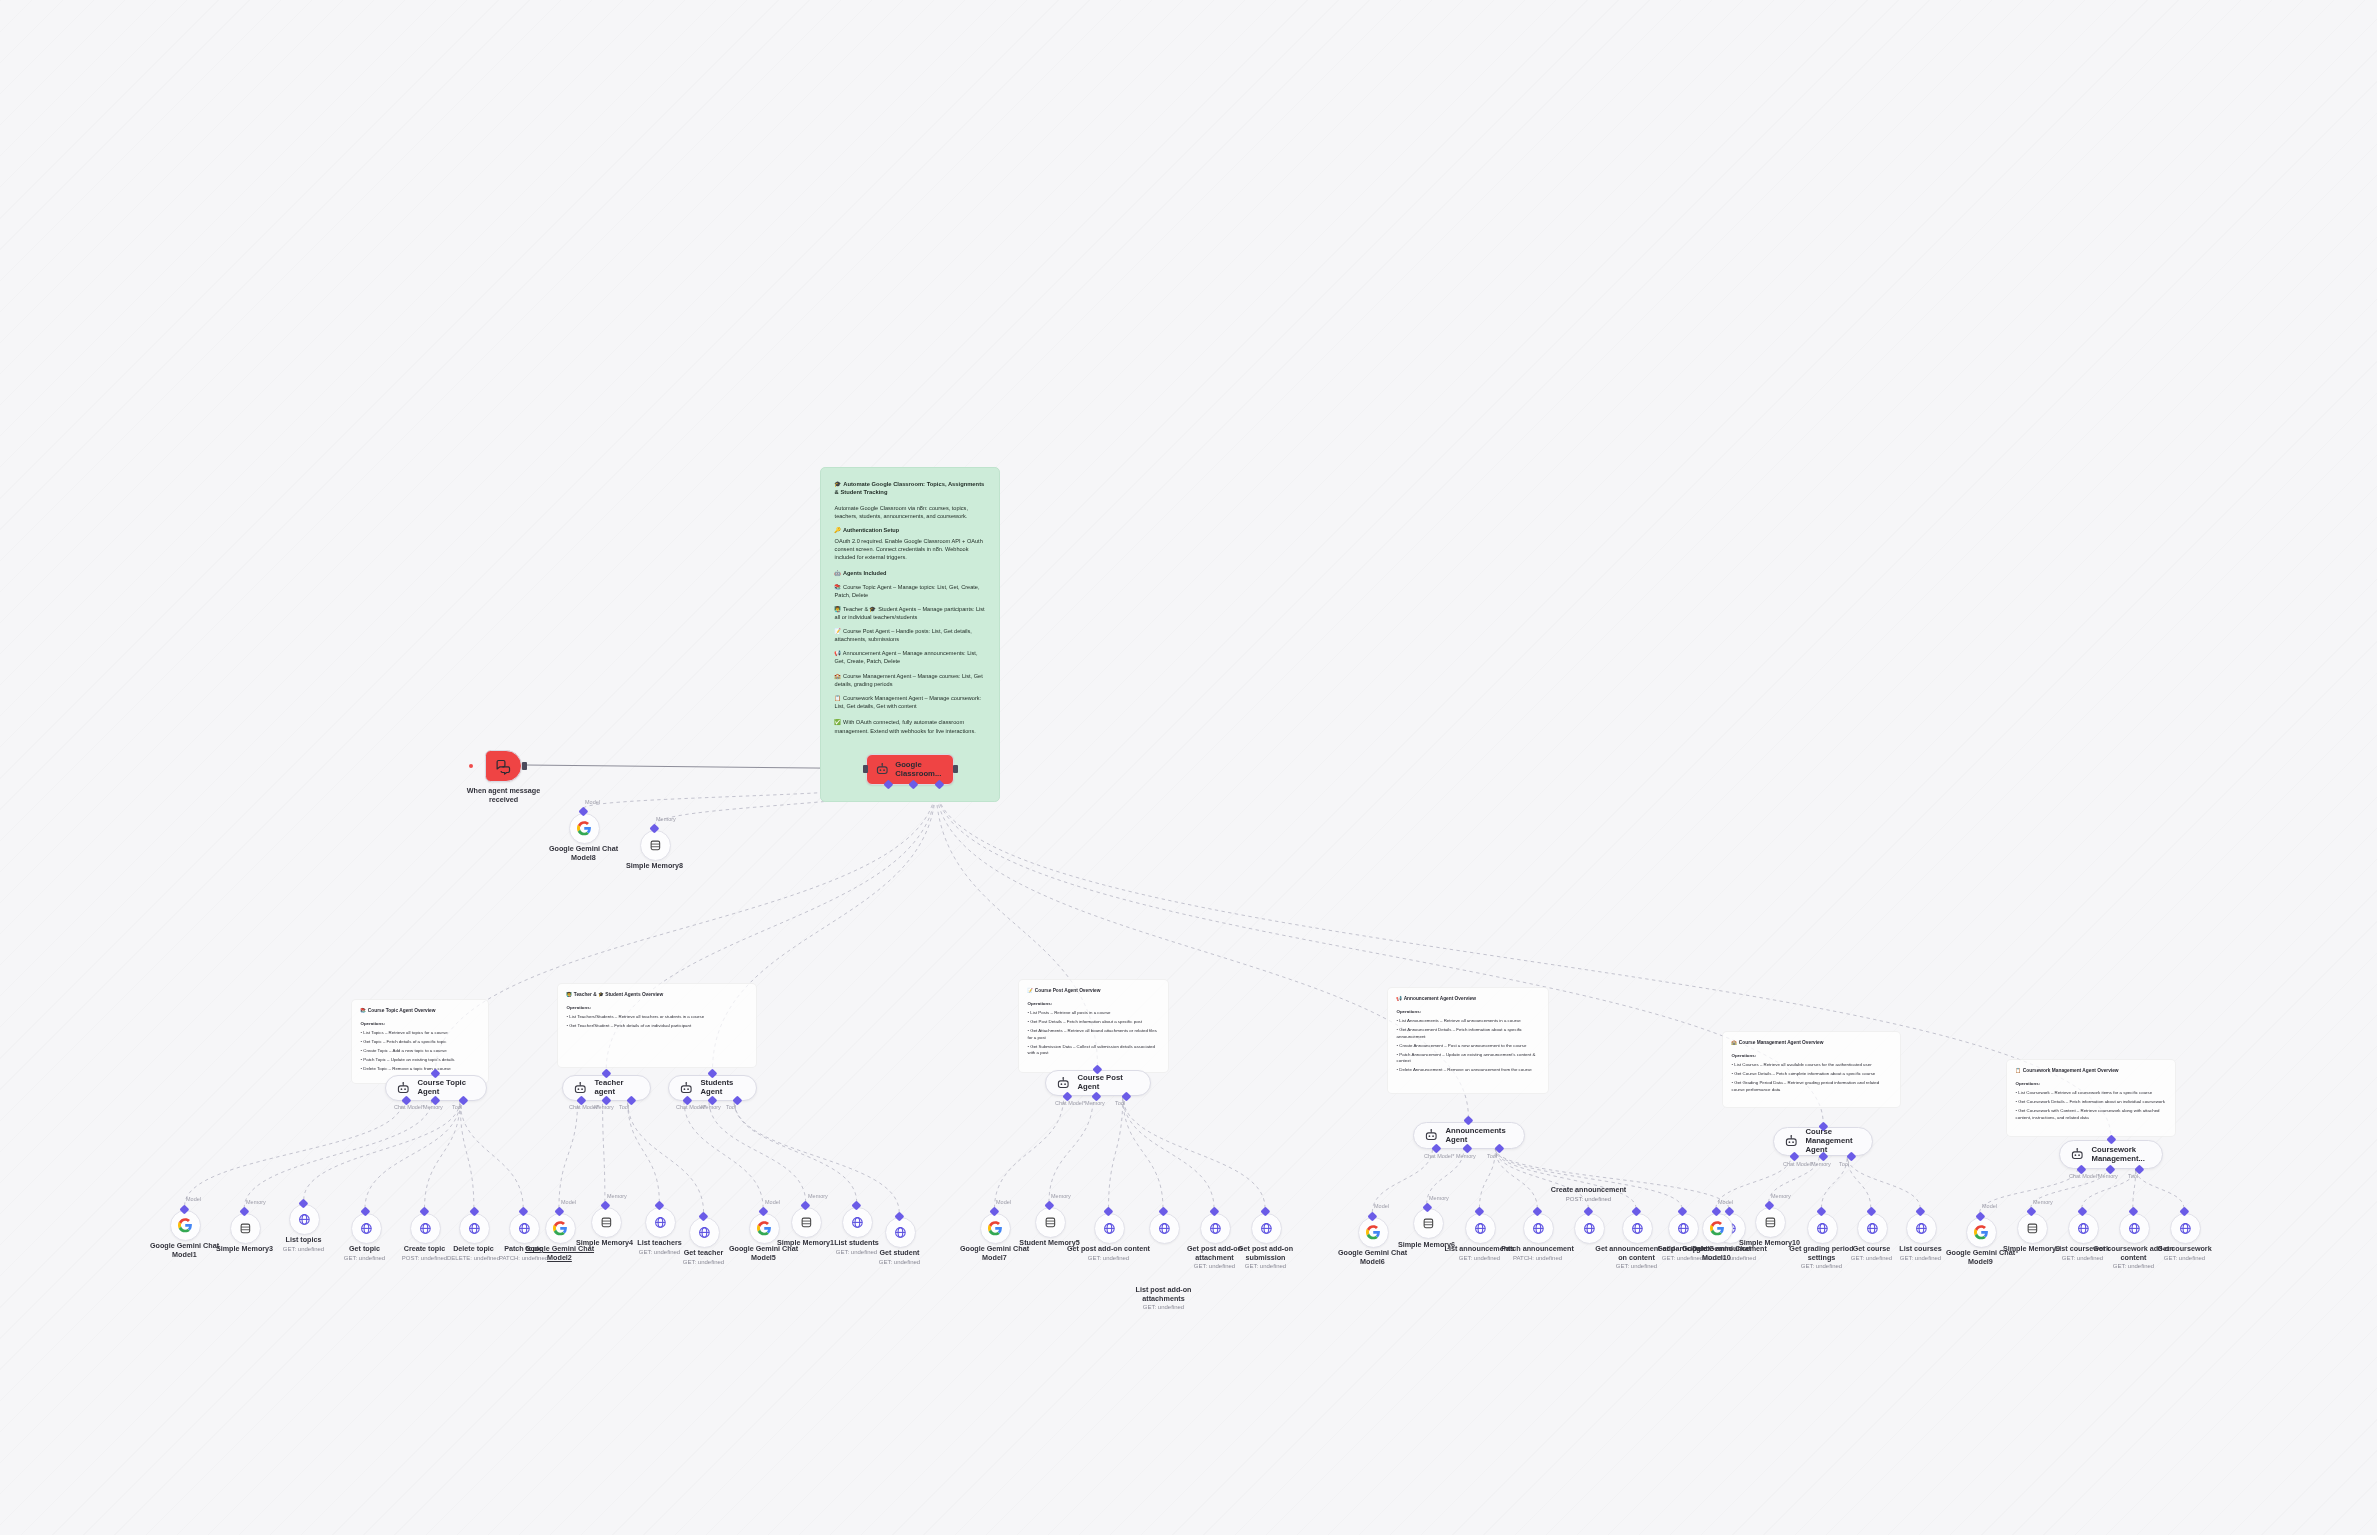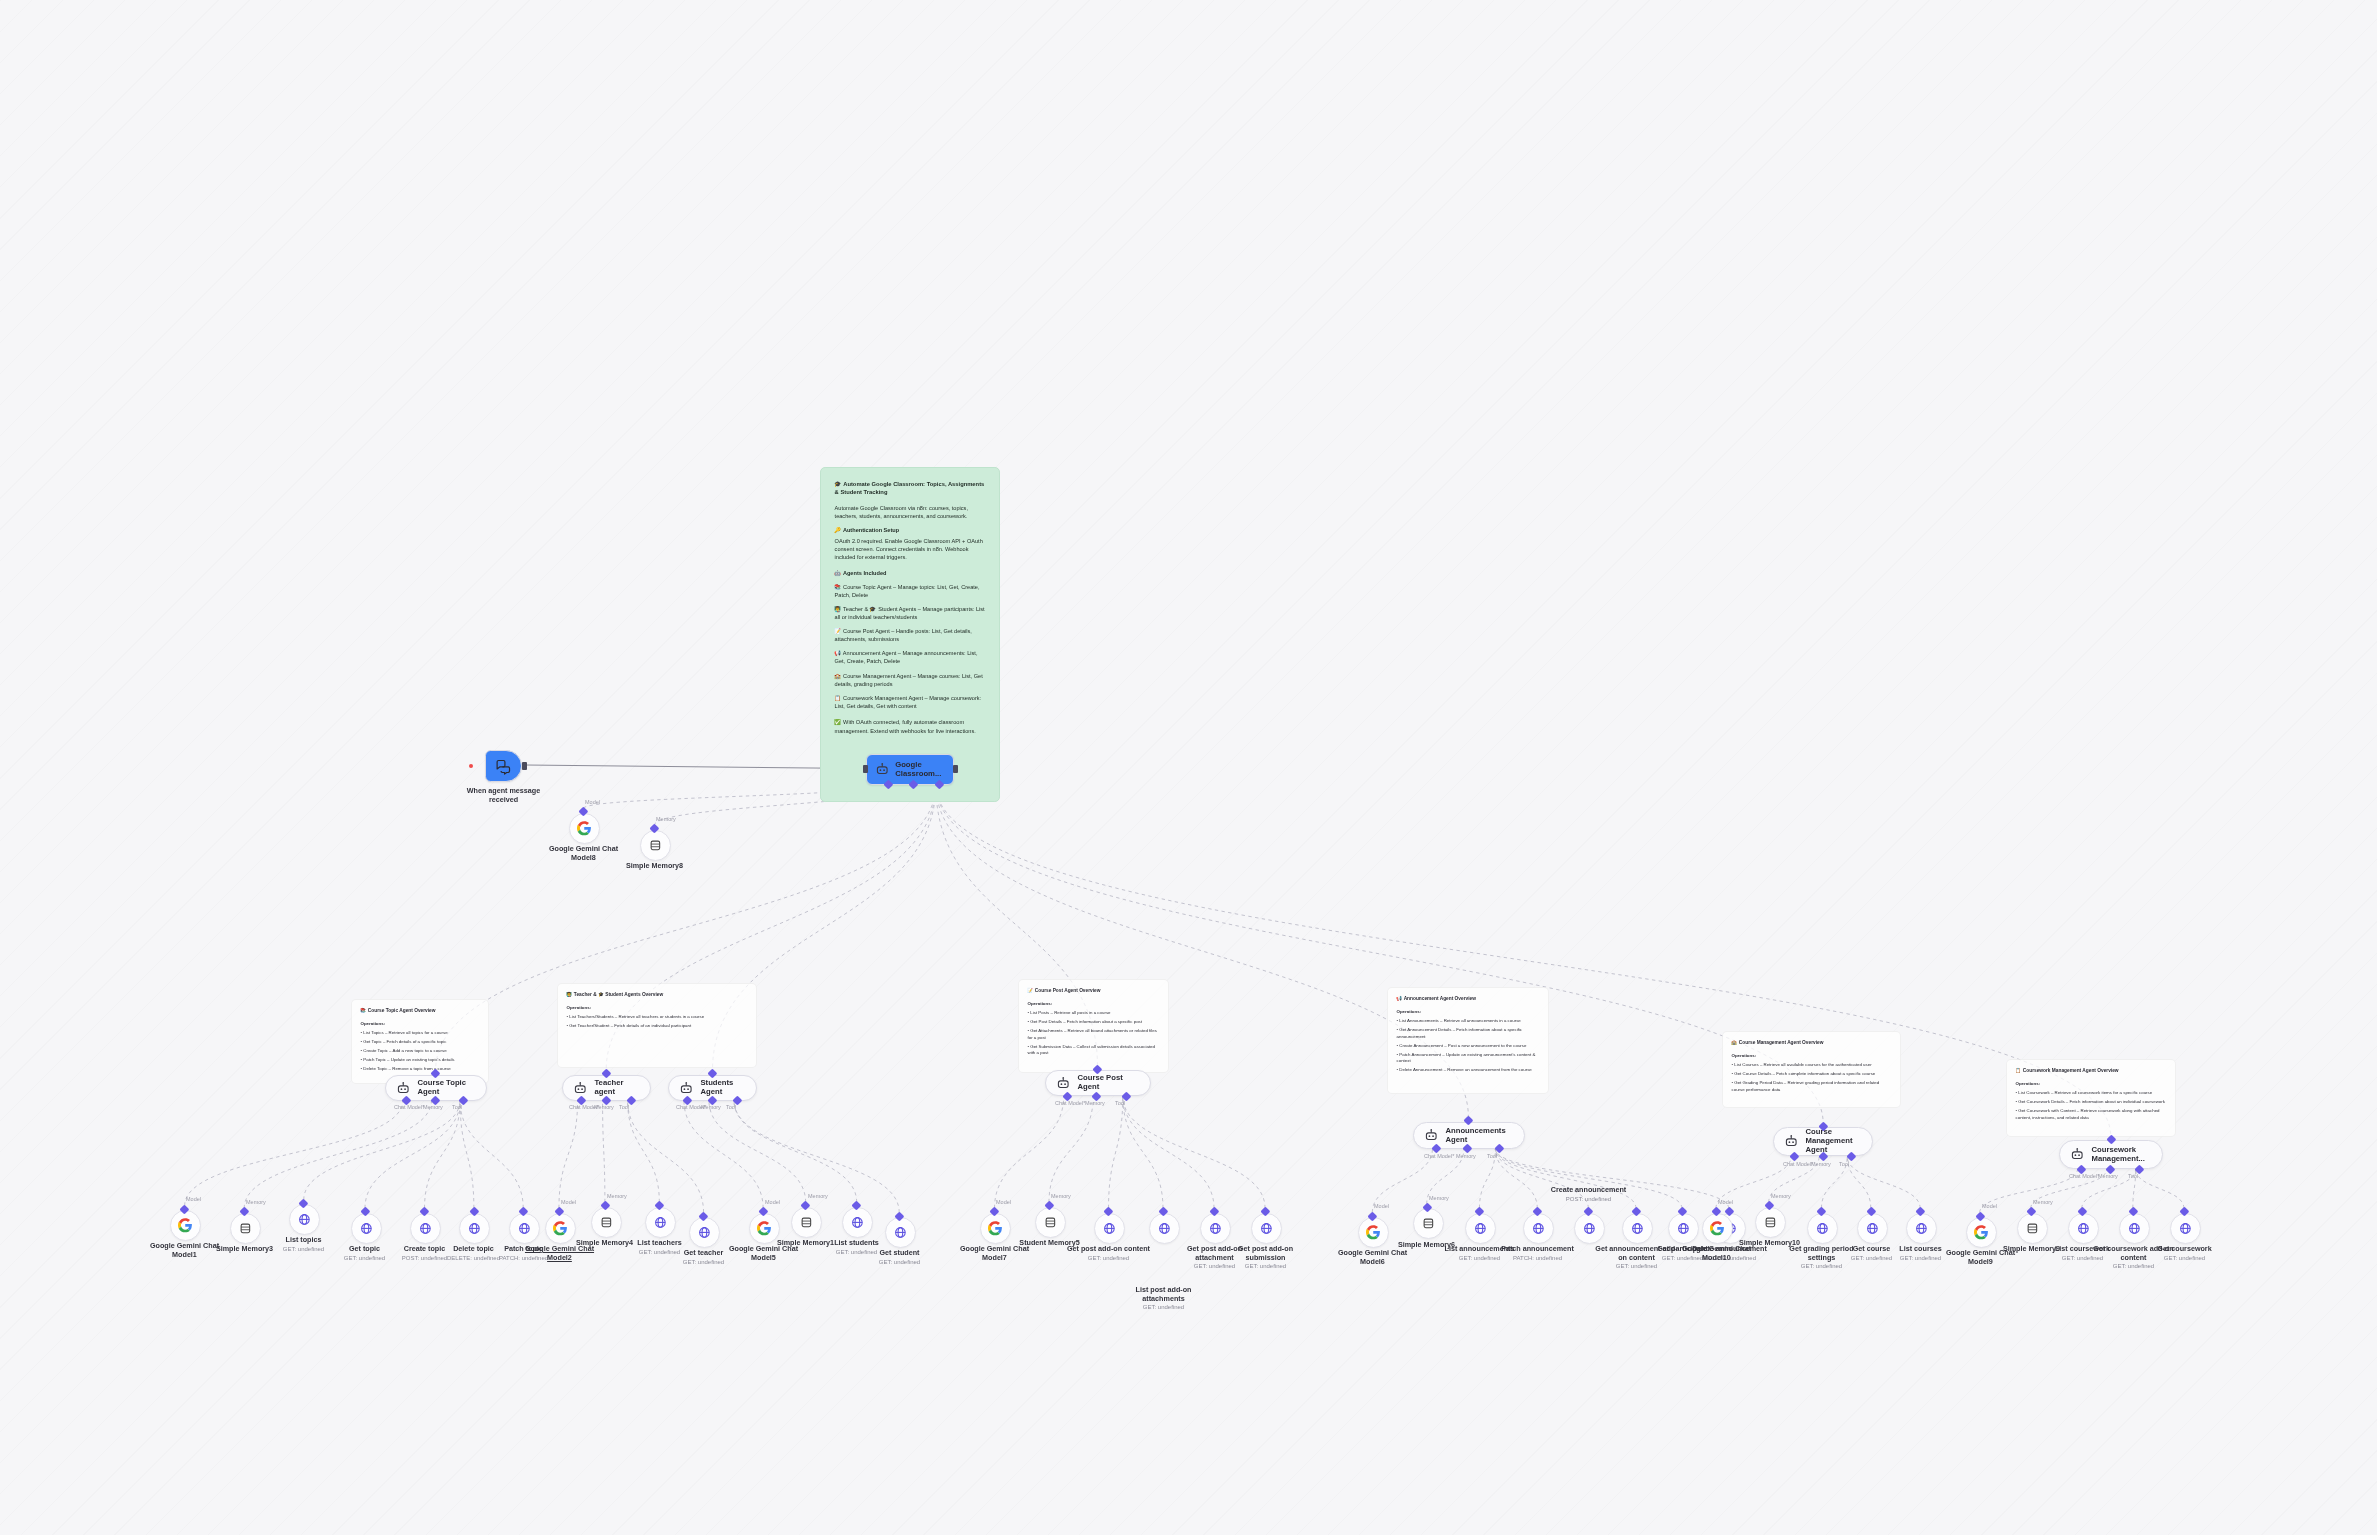--- a/index.html
+++ b/index.html
@@ -34,21 +34,21 @@
   }
   .sticky h4{margin:0 0 6.8px 0;font-weight:700;}
   .sticky p{margin:0 0 6px 0;}
   .sticky ul{margin:0;padding:0;list-style:none;}
   .sticky li{margin:0 0 2.6px 0;}
   .sticky .sub{margin:6px 0 2.6px 0;font-weight:700;}
 
   
   .node-rect{
     position:absolute;
-    background:#3b82f6;
+    background:#ef4444;
     border:0.9px solid #d9d9e3;
     border-radius:6px;
     box-shadow:0 0.9px 1.7px rgba(0,0,0,0.07);
     display:flex;align-items:center;gap:6px;
     box-sizing:border-box;
     padding:0 7.7px;
   }
   .node-rect .label{font-size:7.7px;font-weight:600;line-height:1.15;color:#2b2b33;overflow:hidden;}
   .trigger{
     border-radius:6px 17px 17px 6px;

